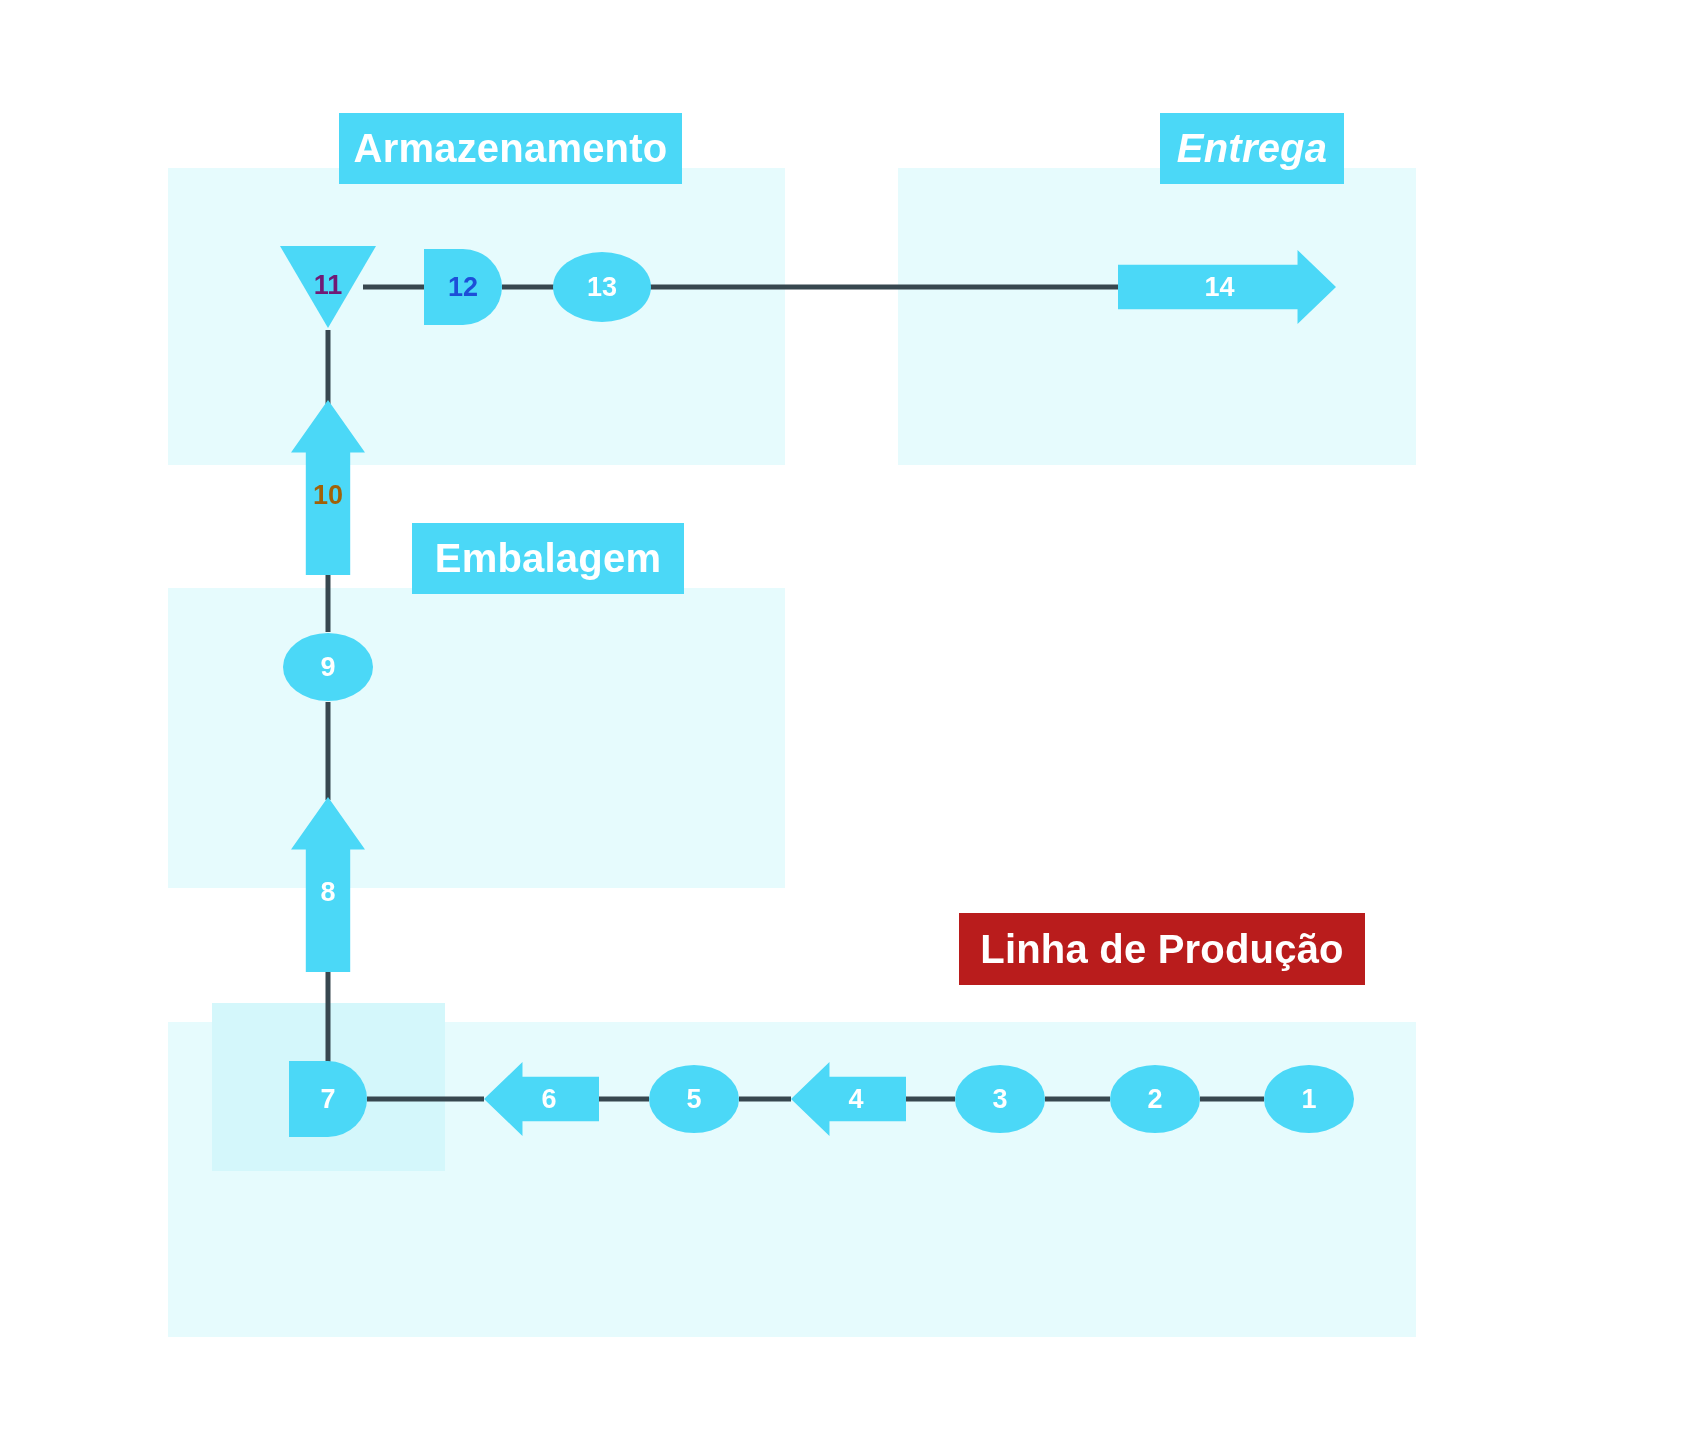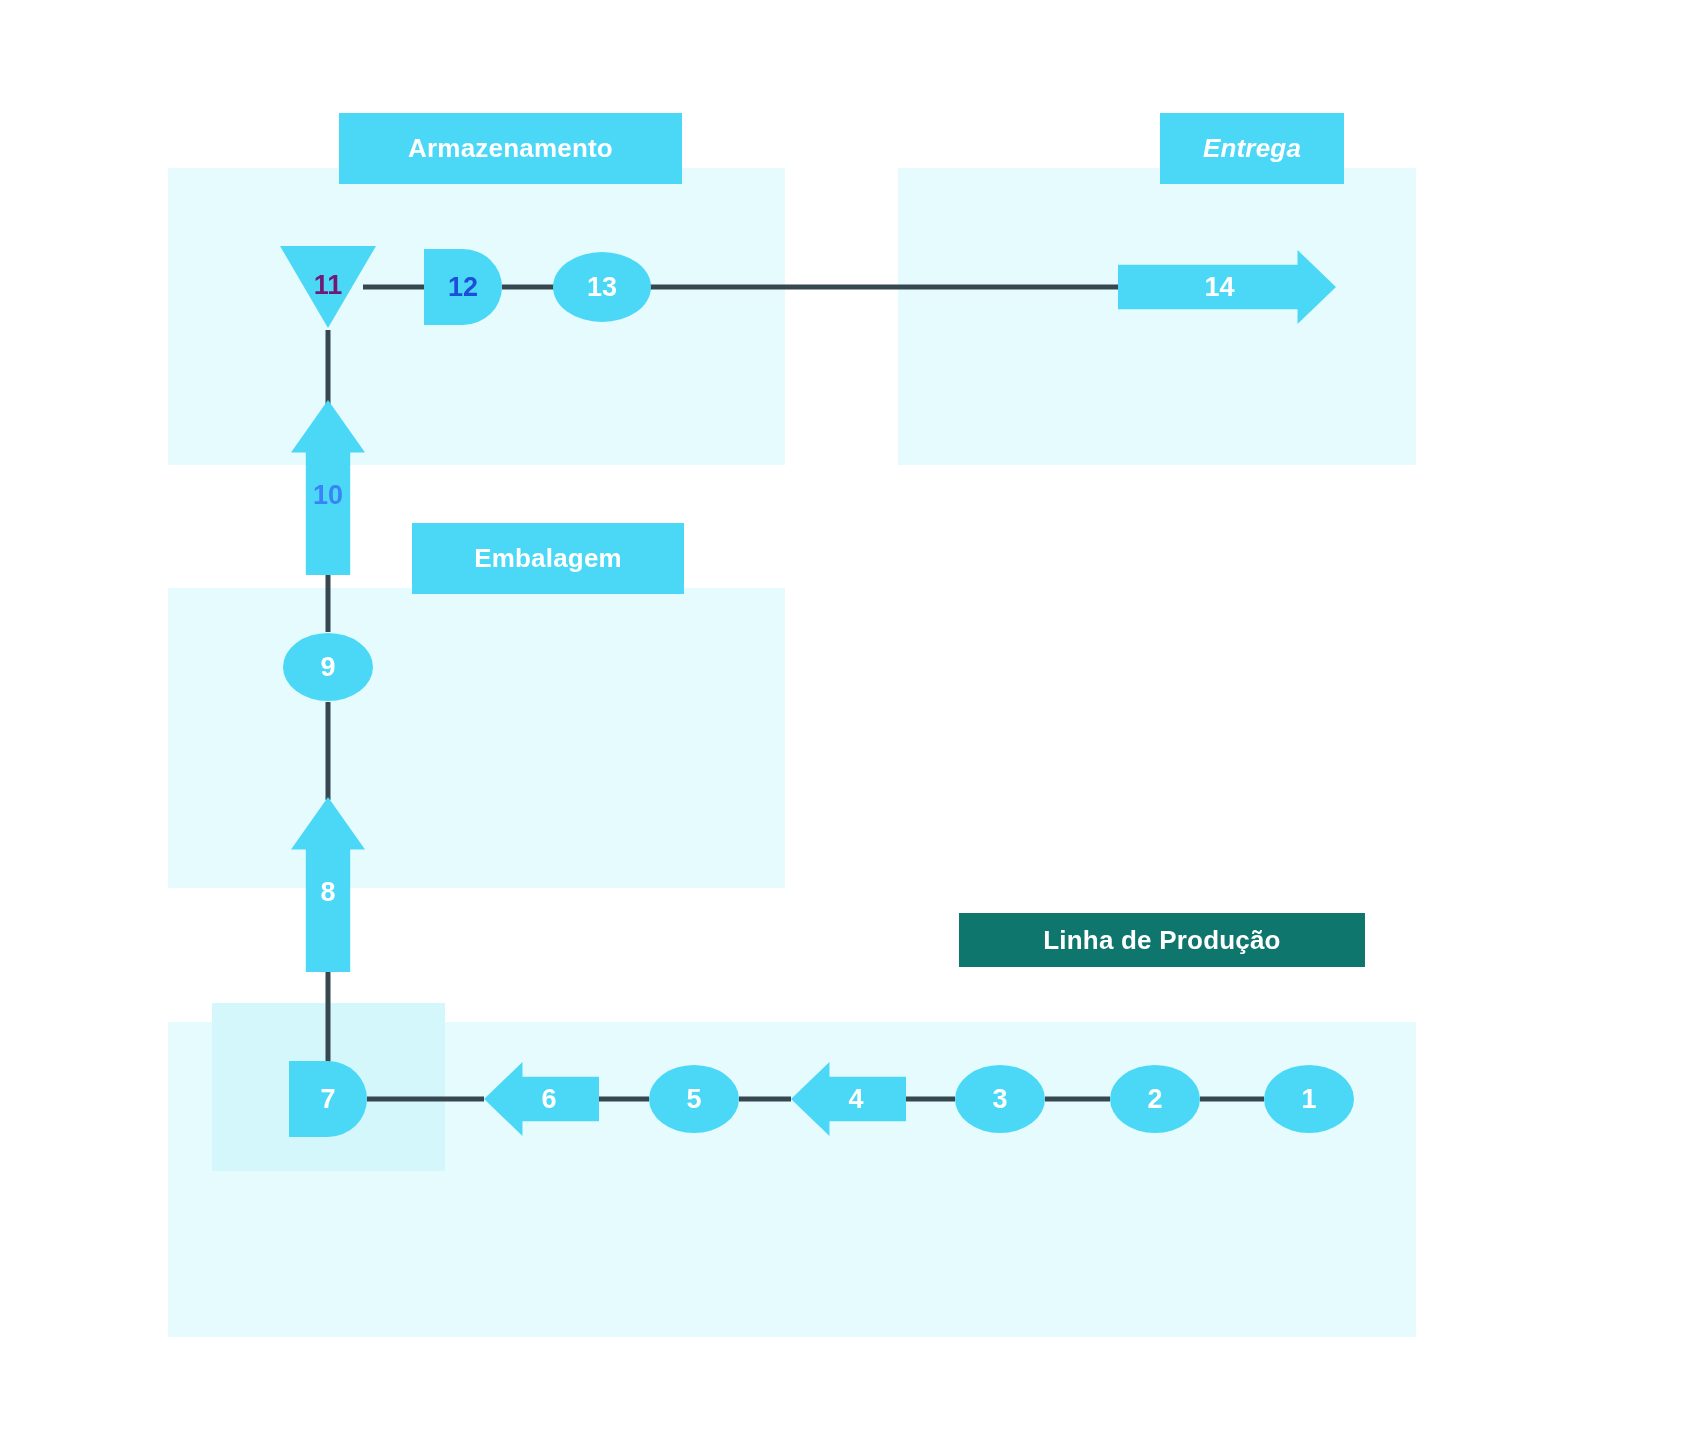--- a/index.html
+++ b/index.html
@@ -23,21 +23,21 @@
     background: #e6fbfd;
   }
   .lane.sub {
     background: #d4f7fb;
   }
   .lane-label {
     position: absolute;
     background: #4bd8f7;
     color: #ffffff;
     font-weight: bold;
-    font-size: 26px;
+    font-size: 40px;
     letter-spacing: 0.2px;
     display: flex;
     align-items: center;
     justify-content: center;
     white-space: nowrap;
     padding: 0 26px;
     box-sizing: border-box;
   }
   .edges {
     position: absolute;
@@ -147,21 +147,21 @@
         <span class="lbl" style="color: rgb(255, 255, 255); margin-top: 17.5px;">8</span>
       </div>
       <div class="node" style="left: 283px; top: 633px; width: 90px; height: 68px;">
         <div class="shape shape-ellipse" style="background: rgb(75, 216, 247);"></div>
         <span class="lbl" style="color: rgb(255, 255, 255);">9</span>
       </div>
       <div class="node" style="left: 291px; top: 399.5px; width: 74px; height: 175px;">
         <svg class="shape" viewBox="0 0 74 175" preserveAspectRatio="none">
           <path d="M37,0 L74,52.5 L59.2,52.5 L59.2,175 L14.8,175 L14.8,52.5 L0,52.5 Z" fill="#4bd8f7"></path>
         </svg>
-        <span class="lbl" style="color: #3b82f6; margin-top: 17.5px;">10</span>
+        <span class="lbl" style="color: #a16207; margin-top: 17.5px;">10</span>
       </div>
       <div class="node" style="left: 280px; top: 246px; width: 96px; height: 82px;">
         <svg class="shape" viewBox="0 0 96 82" preserveAspectRatio="none">
           <path d="M0,0 L96,0 L48,82 Z" fill="#4bd8f7"></path>
         </svg>
         <span class="lbl" style="color: #701a75; margin-bottom: 3px;">11</span>
       </div>
       <div class="node" style="left: 424px; top: 249px; width: 78px; height: 76px;">
         <div class="shape shape-dshape" style="background: rgb(75, 216, 247);"></div>
         <span class="lbl" style="color: #1d4ed8;">12</span>
@@ -174,15 +174,15 @@
         <svg class="shape" viewBox="0 0 218 74" preserveAspectRatio="none">
           <path d="M218,37 L179.51999999999998,0 L179.51999999999998,14.8 L0,14.8 L0,59.2 L179.51999999999998,59.2 L179.51999999999998,74 Z" fill="#4bd8f7"></path>
         </svg>
         <span class="lbl" style="color: rgb(255, 255, 255); margin-right: 34.04px;">14</span>
       </div>
     </div>
   <div id="lane-label-layer">
       <div class="lane-label" style="left: 339px; top: 113px; width: 343px; height: 71px; background: rgb(75, 216, 247); color: rgb(255, 255, 255);">Armazenamento</div>
       <div class="lane-label" style="left: 1160px; top: 113px; width: 184px; height: 71px; background: rgb(75, 216, 247); color: rgb(255, 255, 255); font-style: italic;">Entrega</div>
       <div class="lane-label" style="left: 412px; top: 523px; width: 272px; height: 71px; background: rgb(75, 216, 247); color: rgb(255, 255, 255);">Embalagem</div>
-      <div class="lane-label" style="left: 959px; top: 913px; width: 406px; height: 54px; background: #0f766e; color: rgb(255, 255, 255);">Linha de Produção</div>
+      <div class="lane-label" style="left: 959px; top: 913px; width: 406px; height: 72px; background: #b91c1c; color: rgb(255, 255, 255);">Linha de Produção</div>
     </div>
 </div>
 
 </body></html>

